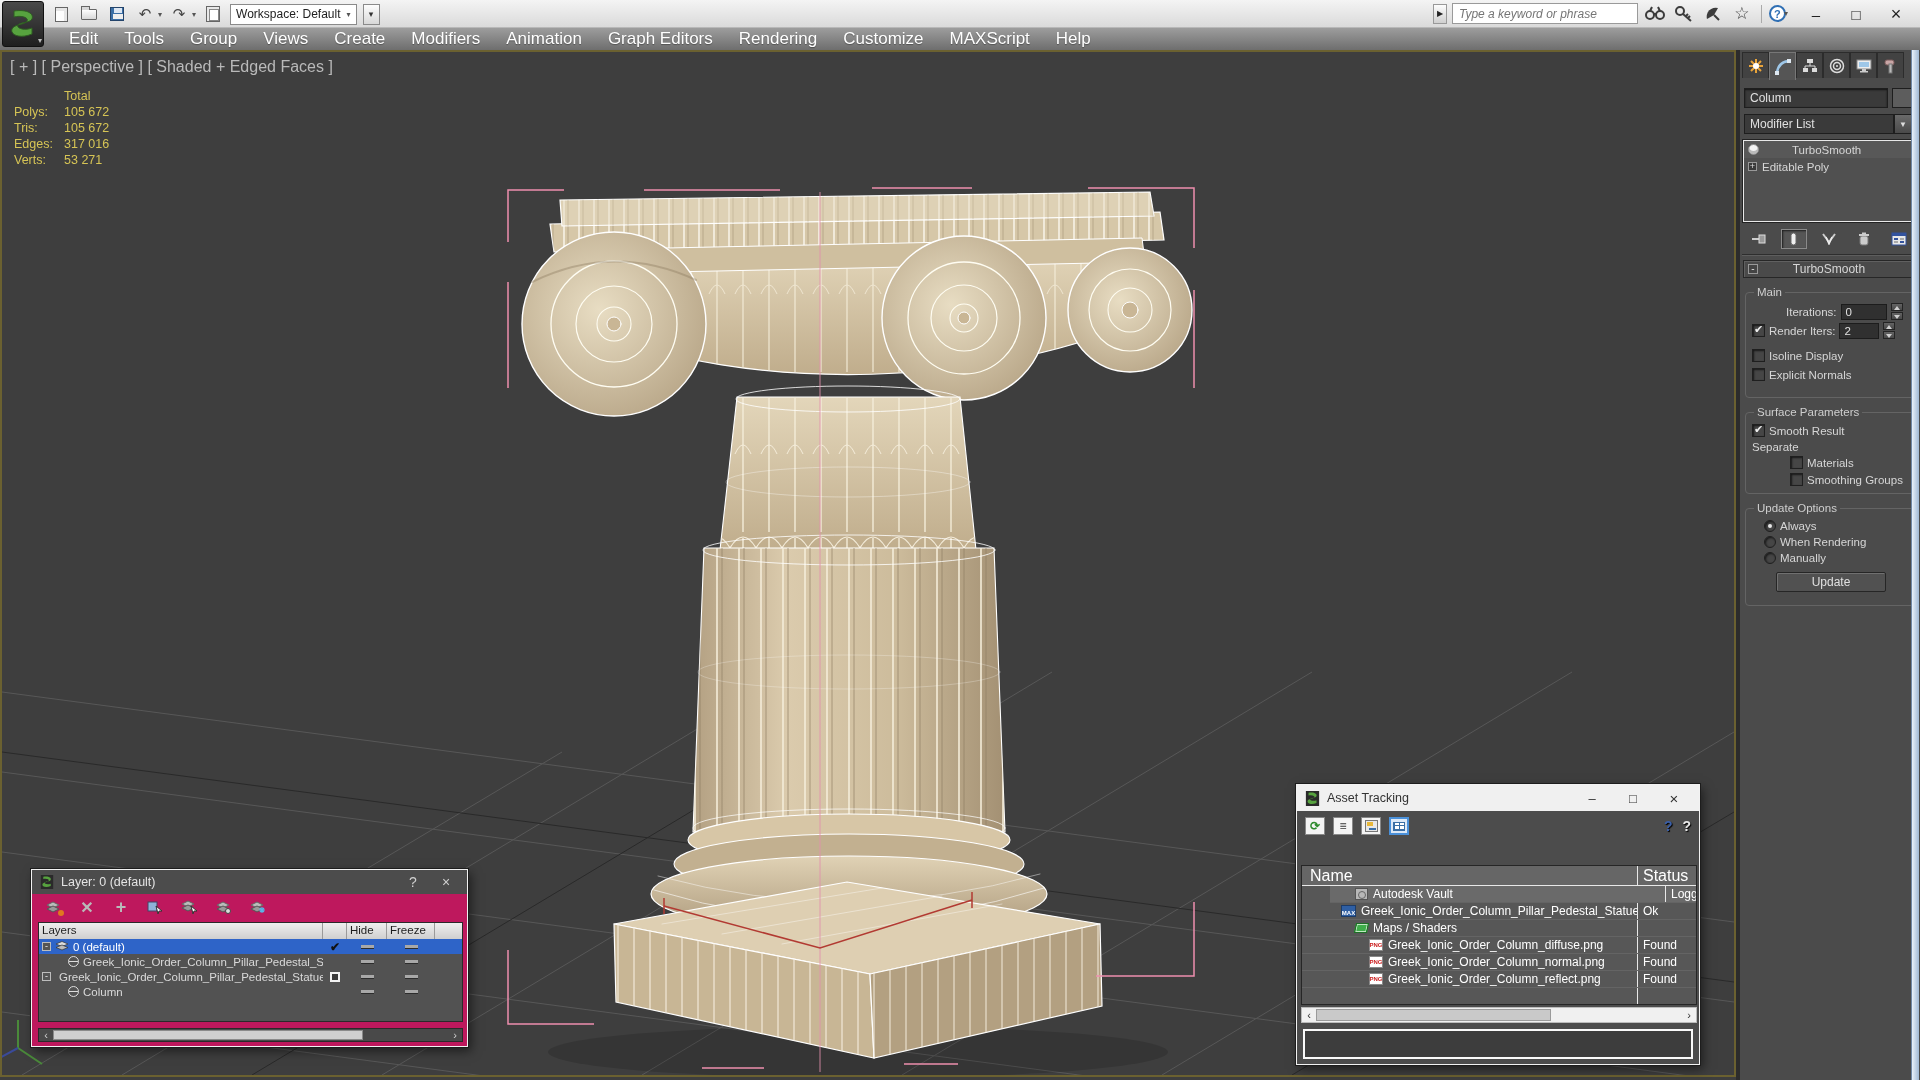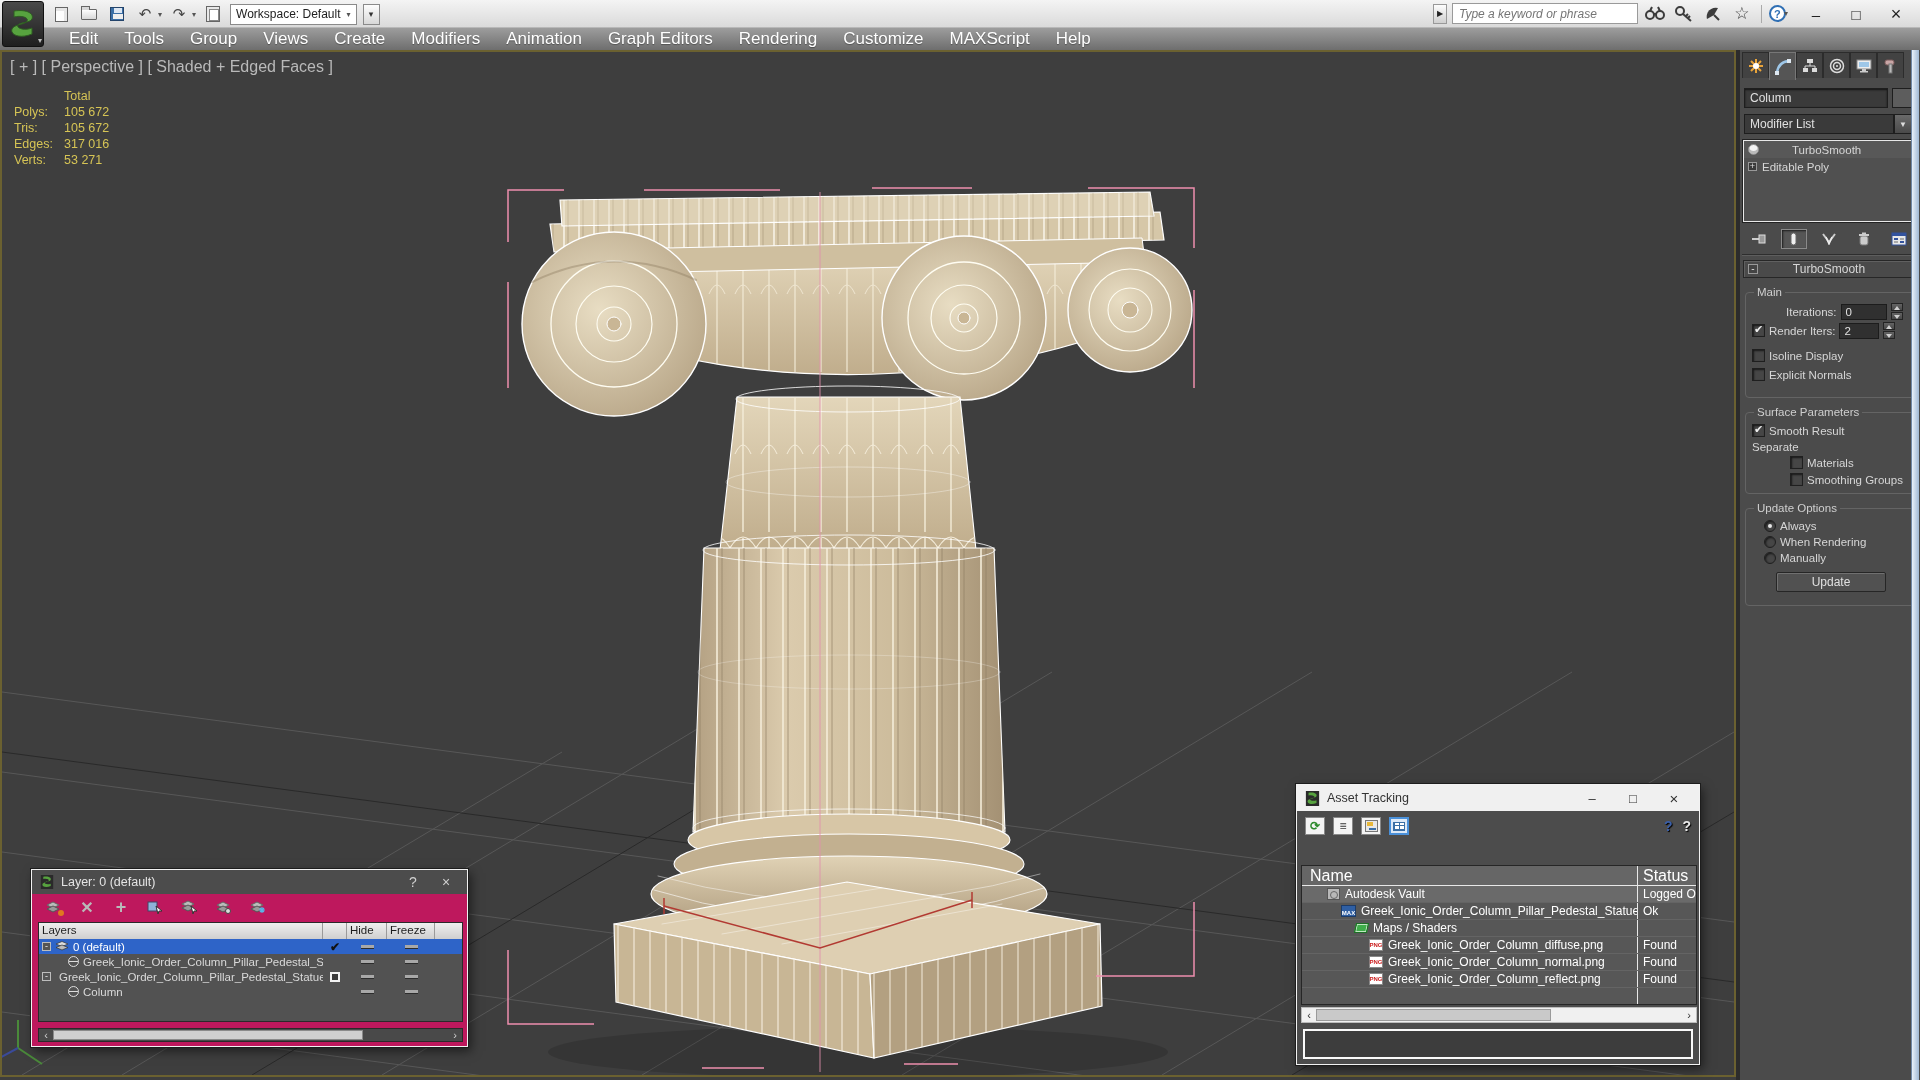--- a/index.html
+++ b/index.html
@@ -191,21 +191,21 @@
   .qmark { color:#e8e8ff; font-weight:bold; font-size:14px; text-shadow:1px 1px 1px #000; }
   .aw-table { position:absolute; left:4px; top:80px; width:396px; height:140px; background:#575757;
               border:1px solid #262626; overflow:hidden; }
   .at-head { display:flex; height:20px; background:#666; border-bottom:1px solid #e8e8e8;
              color:#fff; font-size:16px; align-items:center; }
   .at-name { width:336px; padding-left:8px; border-right:1px solid #e8e8e8; height:100%;
              display:flex; align-items:center; gap:5px; overflow:hidden; white-space:nowrap; }
   .at-status { flex:1; padding-left:5px; overflow:hidden; white-space:nowrap; }
   .arow { display:flex; height:17px; align-items:center; color:#fff; font-size:12px;
           border-bottom:1px solid #646464; }
-  .arow.hl { background:#6a6a6a; }
+  .arow.hl { background:#6a6a6a;margin-left:28px; }
   .aind1 { width:12px; flex:none; } .aind2 { width:26px; flex:none; }
   .aind3 { width:40px; flex:none; } .aind4 { width:54px; flex:none; }
   .vaulticon { width:13px; height:12px; background:#b8b8b8; border:1px solid #555; position:relative; flex:none; }
   .vaulticon::after { content:""; position:absolute; left:2px; top:2px; width:6px; height:6px;
                       border:1px solid #666; border-radius:50%; }
   .maxicon { width:15px; height:12px; background:#2f5fa3; border:1px solid #1d3c68; color:#fff;
              font-size:6px; font-weight:bold; display:flex; align-items:flex-end; justify-content:center; flex:none; }
   .mapicon { width:13px; height:10px; background:#3fae4a; border:1px solid #1e6e27; transform:skewX(-12deg);
              box-shadow:inset 0 0 0 1px #bfe8c2; flex:none; }
   .pngicon { width:14px; height:12px; background:#fff; border:1px solid #888; color:#c22;

